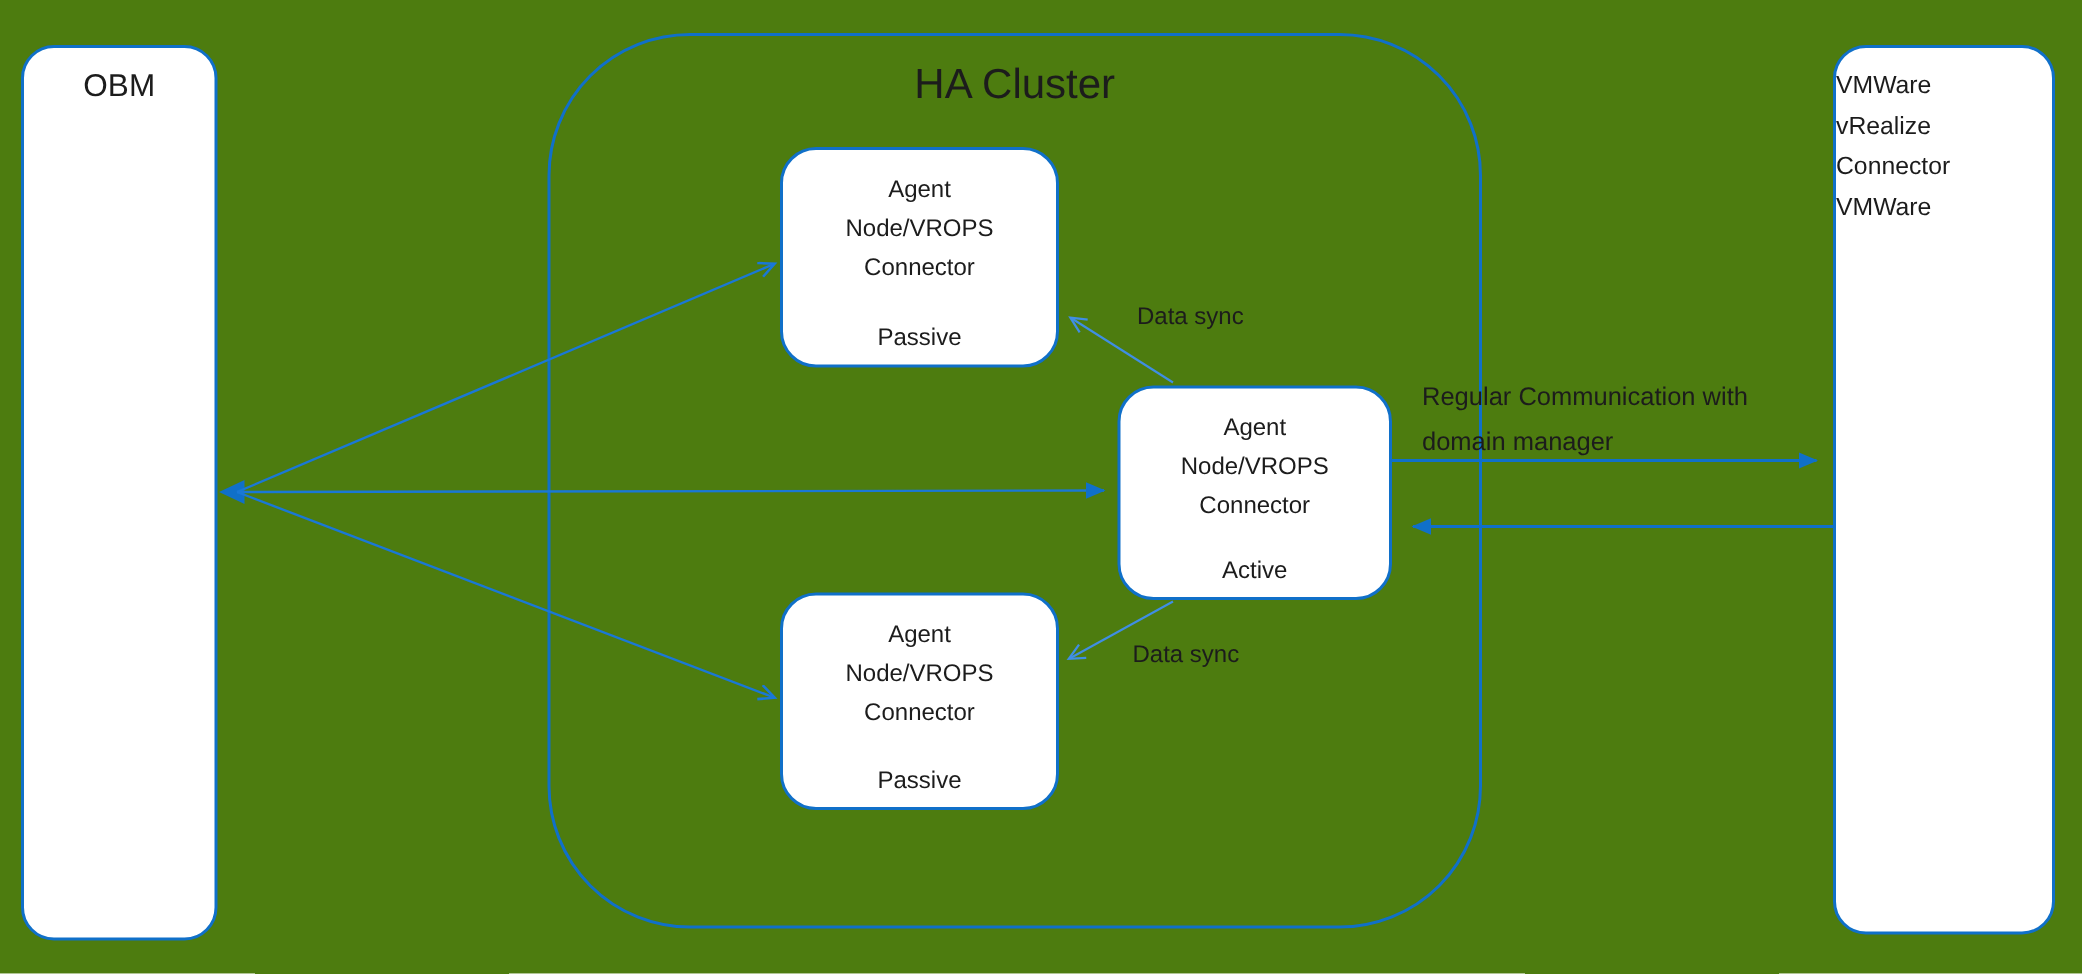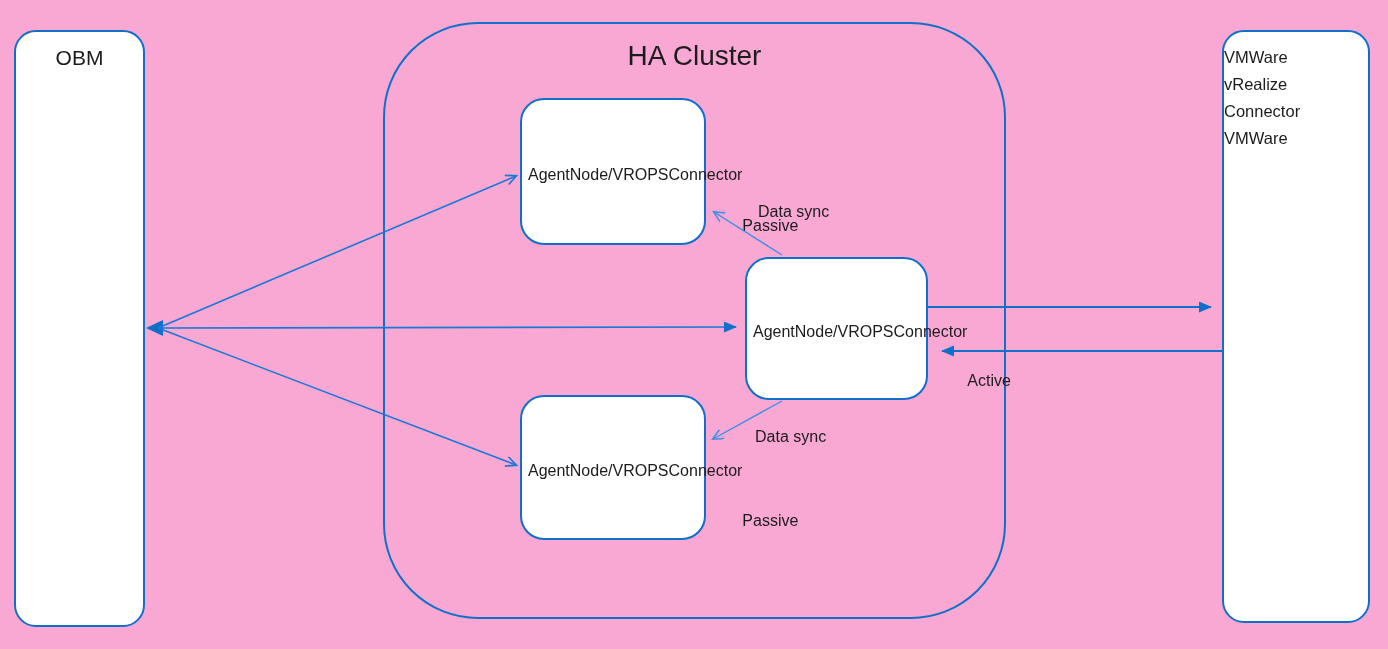--- a/index.html
+++ b/index.html
@@ -4,52 +4,52 @@
 <style>
   html, body { margin: 0; padding: 0; background: #ffffff; }
   body {
     font-family: "Liberation Sans", sans-serif;
     color: #1c1c1c;
   }
   .canvas {
     position: relative;
     width: 1388px;
     height: 649px;
-    background: #f9a8d4;
+    background: #4d7c0f;
     overflow: hidden;
   }
   .box {
     position: absolute;
     border: 2px solid #1070c9;
     background: #ffffff;
     box-sizing: border-box;
   }
   .obm-box {
     left: 14px; top: 30px; width: 131px; height: 597px;
     border-radius: 22px;
     text-align: center;
     padding-top: 14px;
     font-size: 21px;
   }
   .ha-container {
-    left: 383px; top: 22px; width: 623px; height: 597px;
+    left: 365px; top: 22px; width: 623px; height: 597px;
     border-radius: 95px;
     background: transparent;
   }
   .ha-title {
     position: absolute;
     left: 0; top: 16px; width: 100%;
     text-align: center;
     font-size: 28px;
   }
   .node {
     border-width: 2.5px;
     border-radius: 24px;
     display: flex;
-    flex-direction: row;
+    flex-direction: column;
     align-items: center;
     text-align: center;
     padding: 14px 6px 8px 6px;
   }
   .node .line { font-size: 16px; line-height: 26px; }
   .node .role { font-size: 16px; margin-top: auto; }
   .node-passive-top   { left: 520px; top: 98px;  width: 186px; height: 147px; }
   .node-active        { left: 745px; top: 257px; width: 183px; height: 143px; }
   .node-passive-bottom{ left: 520px; top: 395px; width: 186px; height: 145px; }
   .vmware-box {
@@ -115,20 +115,24 @@
 
   <div class="box vmware-box">
     <div class="line">VMWare</div>
     <div class="line squiggle">vRealize</div>
     <div class="line">Connector</div>
     <div class="line">VMWare</div>
   </div>
 
   <div class="edge-label label-data-sync-top">Data sync</div>
   <div class="edge-label label-data-sync-bottom">Data sync</div>
+  <div class="edge-label label-regular-comm">
+    <div>Regular Communication with</div>
+    <div>domain manager</div>
+  </div>
 
   <svg class="connectors" width="1388" height="649" viewBox="0 0 1388 649">
     <defs>
       <marker id="arrowFilled" markerUnits="userSpaceOnUse" markerWidth="14" markerHeight="12" refX="12" refY="5.5" orient="auto">
         <path d="M0,0 L13,5.5 L0,11 Z" fill="#1070c9"></path>
       </marker>
       <marker id="arrowOpenFan" markerUnits="userSpaceOnUse" markerWidth="15" markerHeight="13" refX="11" refY="5.5" orient="auto">
         <path d="M1,0.5 L11.5,5.5 L1,10.5" fill="none" stroke="#1a78d6" stroke-width="1.7"></path>
       </marker>
       <marker id="arrowOpenThin" markerUnits="userSpaceOnUse" markerWidth="15" markerHeight="13" refX="11" refY="5.5" orient="auto">

